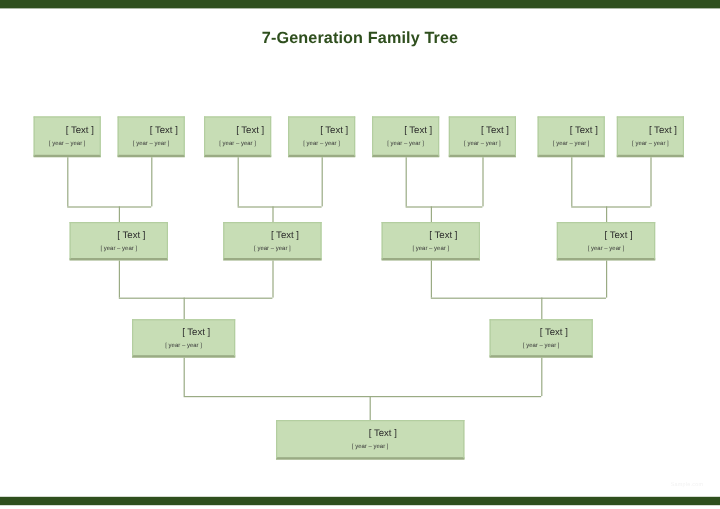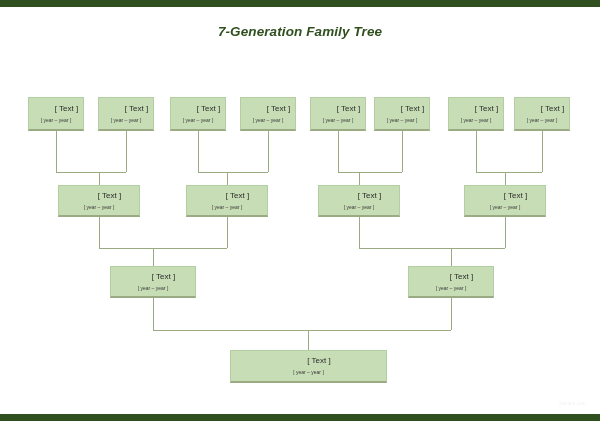--- a/index.html
+++ b/index.html
@@ -30,21 +30,20 @@
   #page-title {
     position: absolute;
     left: 0;
     top: 24px;
     width: 600px;
     text-align: center;
     font-size: 13.5px;
     font-weight: bold;
     color: #2f4f1e;
     letter-spacing: 0.1px;
-    font-style: italic;
   }
 
   .node {
     position: absolute;
     box-sizing: border-box;
     background: #c7ddb5;
     border: 1px solid #b3cea0;
     border-bottom: 2px solid #9aab84;
     display: flex;
     flex-direction: column;

